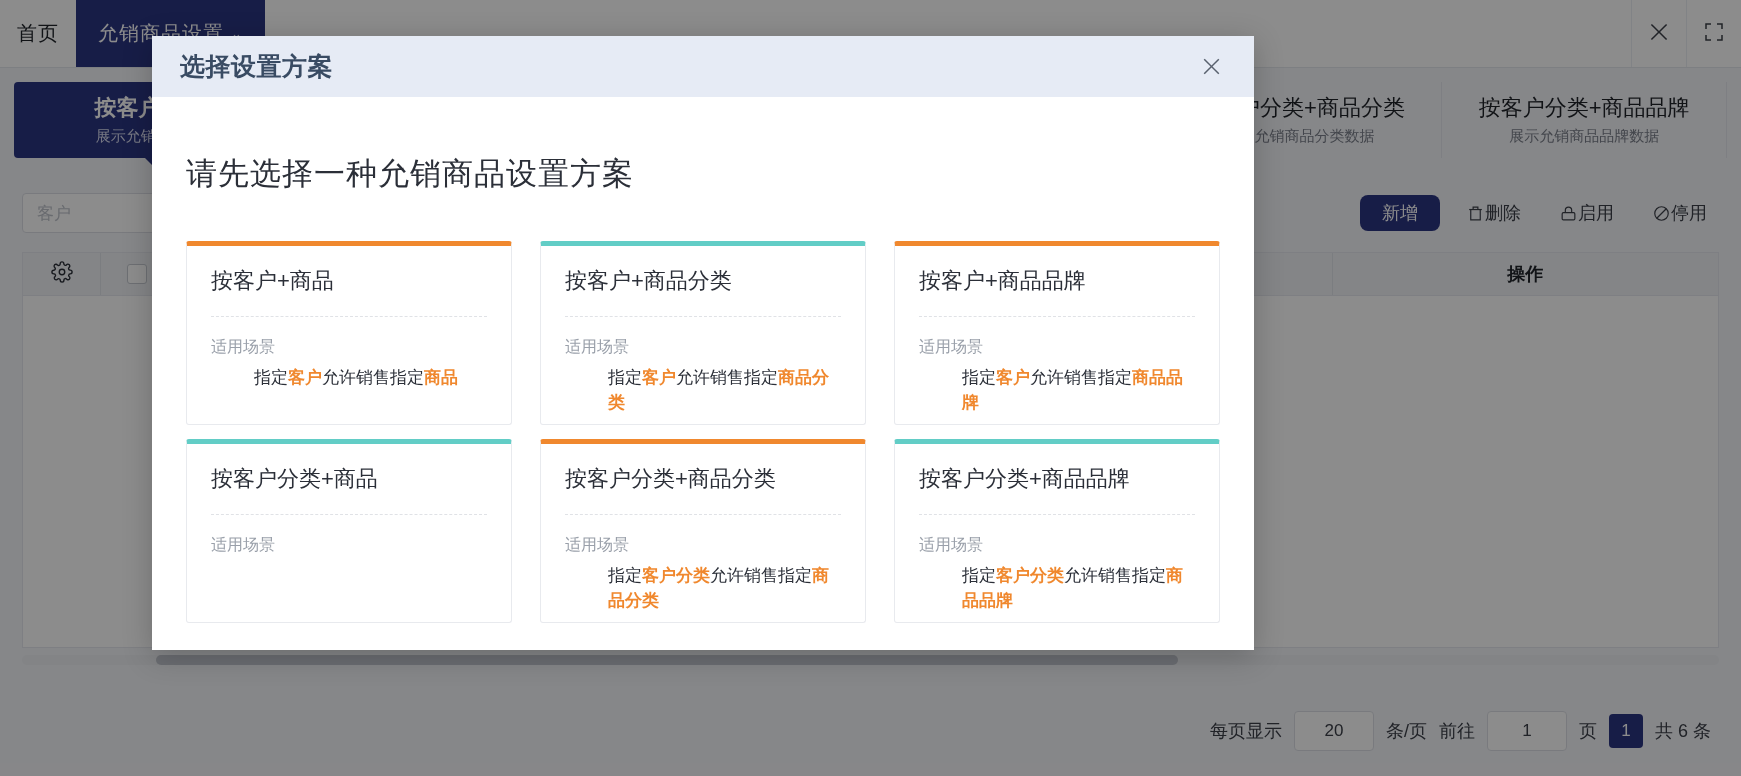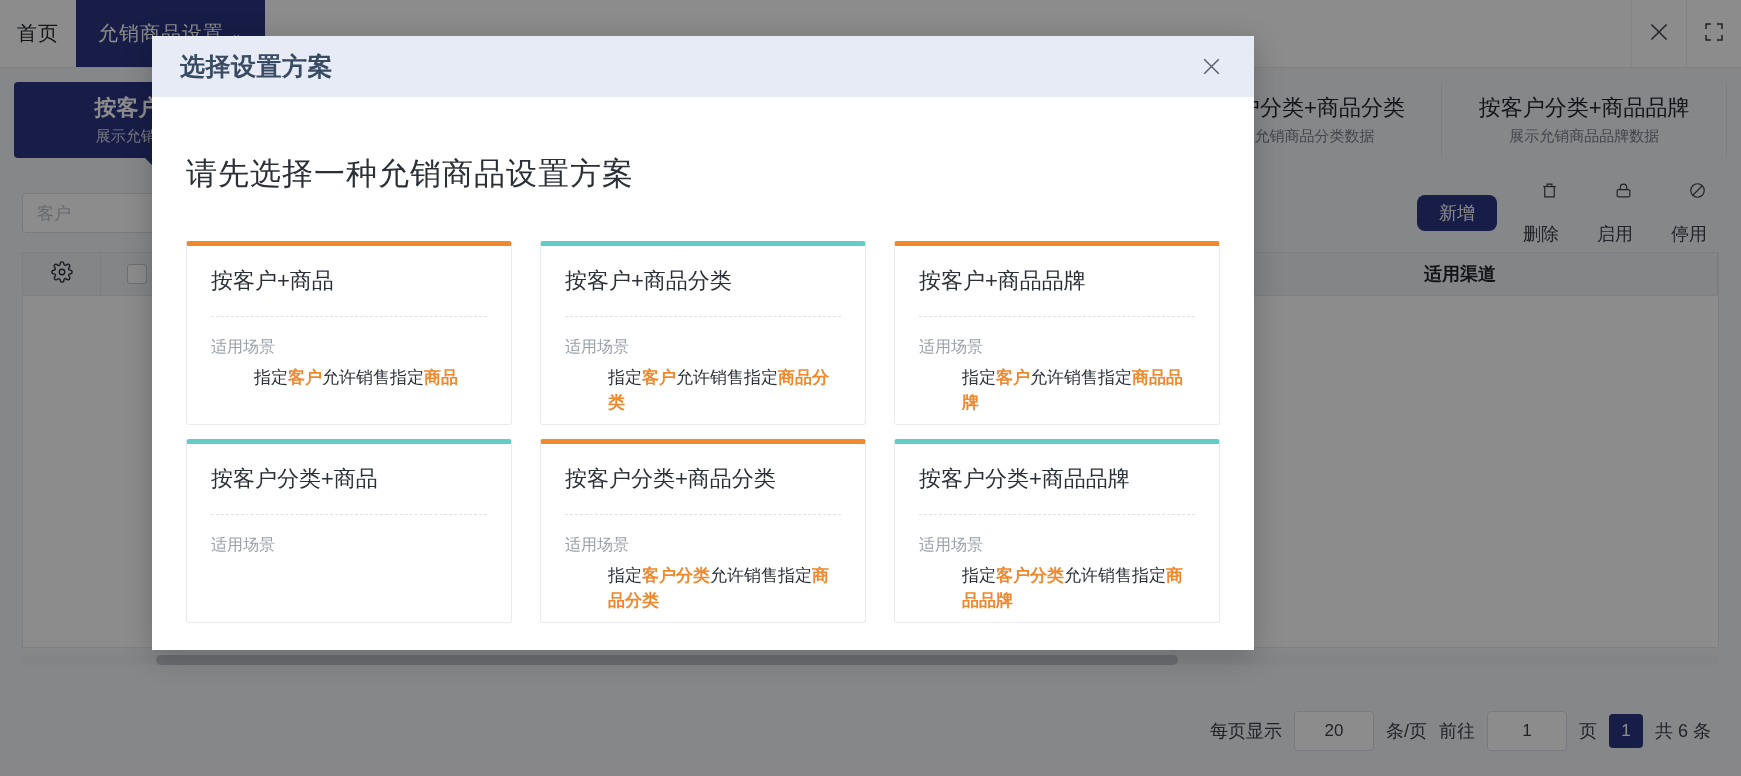--- a/index.html
+++ b/index.html
@@ -68,22 +68,22 @@
     width: 238px; height: 40px; border: 1px solid #dcdfe6; border-radius: 4px;
     background: #ffffff; display: flex; align-items: center; padding: 0 14px;
     font-size: 17px; color: #bfc3cb;
   }
   .filter-spacer { flex: 1; }
   .btn-primary {
     background: #2b3582; color: #ffffff; font-size: 18px;
     padding: 9px 22px; border-radius: 8px; border: none; line-height: 1;
   }
   .btn-text {
-    display: flex; align-items: flex-end; gap: 22px;
-    font-size: 18px; color: #3c4049; padding: 8px 12px; background: none; border: none; flex-direction: column;
+    display: flex; align-items: center; gap: 0;
+    font-size: 18px; color: #3c4049; padding: 8px 12px; background: none; border: none;
   }
   .btn-text svg { display: block; }
 
   
   .table-head {
     position: absolute; left: 22px; top: 252px; width: 1697px; height: 44px;
     background: #f0f2f6; border: 1px solid #e6e8ee; display: flex; align-items: stretch;
     font-size: 18px; color: #1f2329; font-weight: 600;
   }
   .th { display: flex; align-items: center; justify-content: center; border-right: 1px solid #e0e3ea; }
@@ -273,20 +273,23 @@
       </div>
       <div class="th flex">
         <span>客户</span>
       </div>
       <div class="th flex">
         <span>商品</span>
       </div>
       <div class="th flex">
         <span>适用渠道</span>
       </div>
+      <div class="th flex last">
+        <span>操作</span>
+      </div>
     </div>
 
     <div class="table-body"></div>
     <div class="hscroll-track"></div>
     <div class="hscroll-thumb"></div>
 
     <div class="pager">
       <span>每页显示</span>
       <span class="pager-box">20</span>
       <span>条/页</span>

